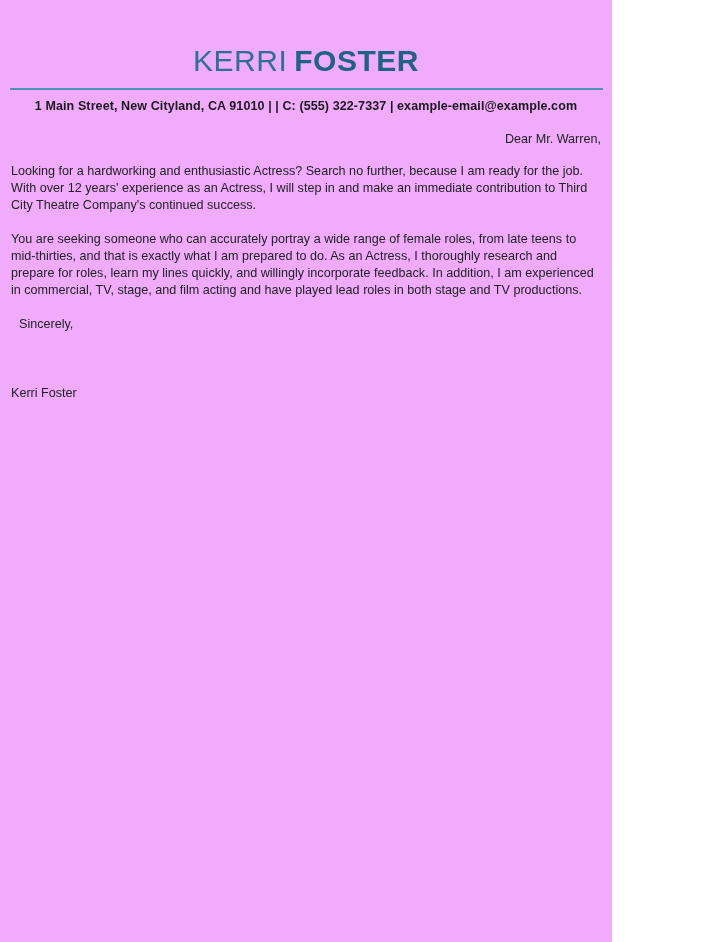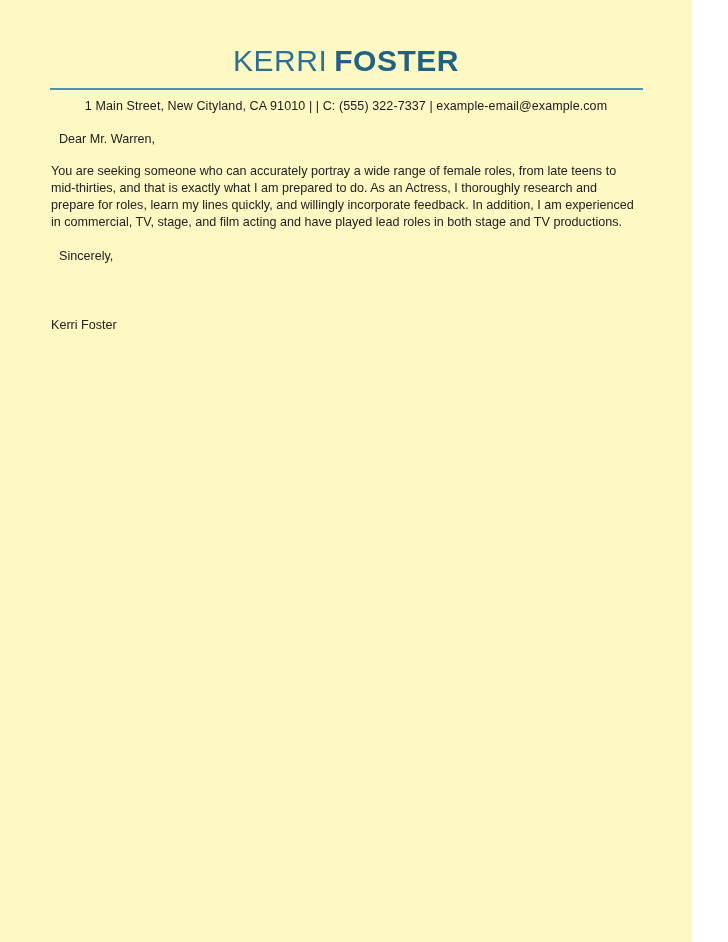--- a/index.html
+++ b/index.html
@@ -9,23 +9,23 @@
   }
   body {
     width: 728px;
     height: 942px;
     font-family: "Liberation Sans", sans-serif;
     -webkit-font-smoothing: antialiased;
   }
 
   .page {
     position: relative;
-    width: 692px;
+    width: 612px;
     height: 942px;
-    background: #fef9c3;
+    background: #f0abfc;
     box-sizing: border-box;
     overflow: hidden;
   }
 
   
   .letter-header {
     padding-top: 46px;
   }
 
   .name-line {
@@ -53,40 +53,41 @@
     width: 593px;
     margin: 12px auto 0 auto;
     height: 0;
     border: 0;
     border-top: 2px solid #4b94b5;
   }
 
   .contact-line {
     text-align: center;
     font-size: 12.5px;
-    font-weight: 400;
+    font-weight: 700;
     color: #1a1a1a;
     margin-top: 9px;
     letter-spacing: 0.1px;
     white-space: nowrap;
   }
 
   
   .letter-body {
     margin: 0 auto;
     width: 590px;
     padding-top: 18px;
     font-size: 12.6px;
     line-height: 17px;
     color: #222222;
     text-align: left;
   }
 
   .salutation {
-    margin: 0 0 15px 8px;
+    margin: 0 0 15px 0;
+    text-align: right;
   }
 
   .letter-paragraph {
     margin: 0 0 17px 0;
   }
 
   .closing {
     margin: 0 0 0 8px;
   }
 
@@ -108,20 +109,21 @@
     <div class="header-rule"></div>
 
     <div class="contact-line">1 Main Street, New Cityland, CA 91010 | | C: (555) 322-7337 | example-email@example.com</div>
 
   </div>
 
   <div class="letter-body">
 
     <p class="salutation">Dear Mr. Warren,</p>
 
+    <p class="letter-paragraph">Looking for a hardworking and enthusiastic Actress? Search no further, because I am ready for the job. With over 12 years' experience as an Actress, I will step in and make an immediate contribution to Third City Theatre Company's continued success.</p>
 
     <p class="letter-paragraph">You are seeking someone who can accurately portray a wide range of female roles, from late teens to mid-thirties, and that is exactly what I am prepared to do. As an Actress, I thoroughly research and prepare for roles, learn my lines quickly, and willingly incorporate feedback. In addition, I am experienced in commercial, TV, stage, and film acting and have played lead roles in both stage and TV productions.</p>
 
 
     <p class="closing">Sincerely,</p>
 
     <p class="signature">Kerri Foster</p>
 
   </div>
 

